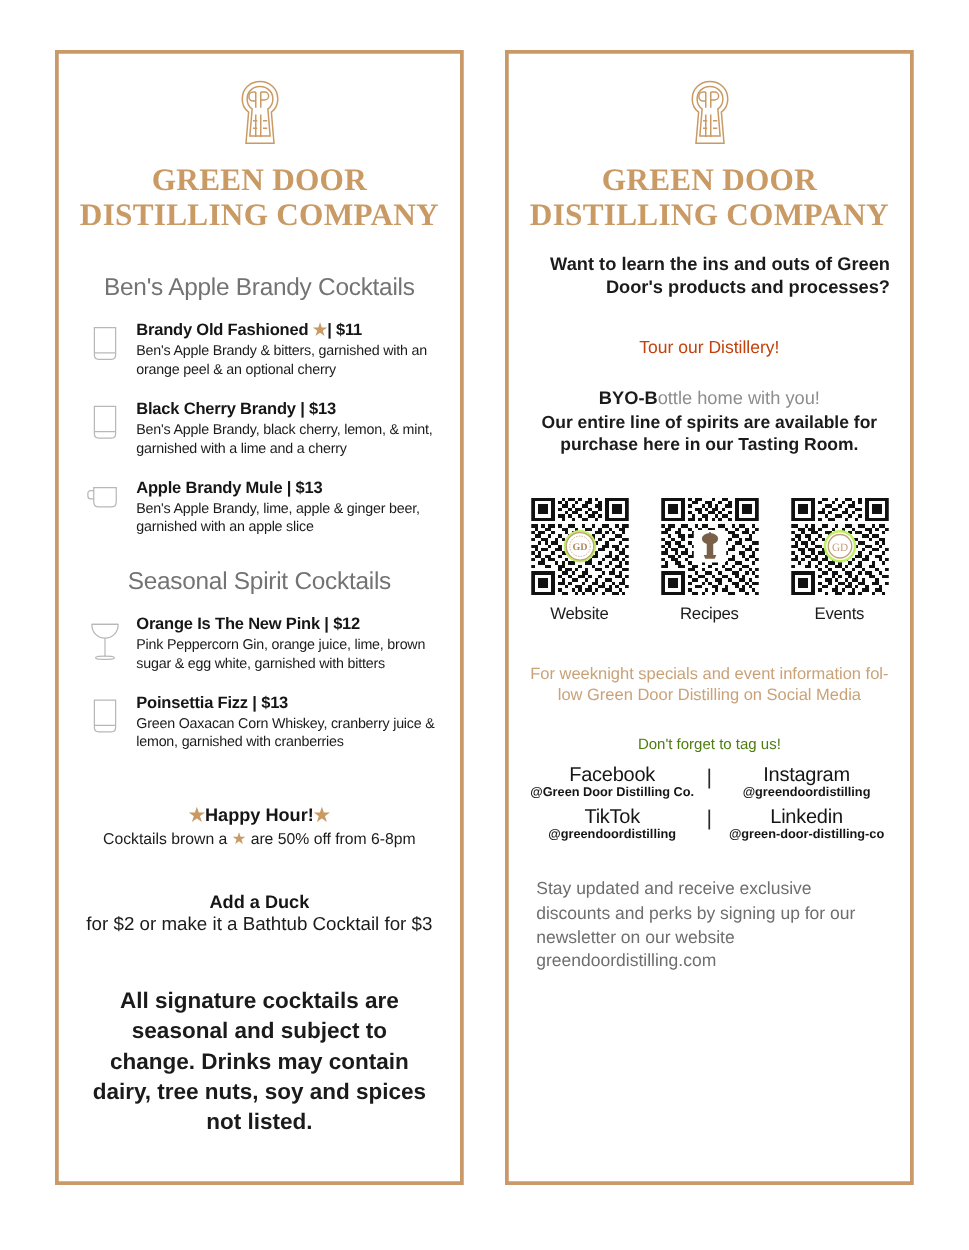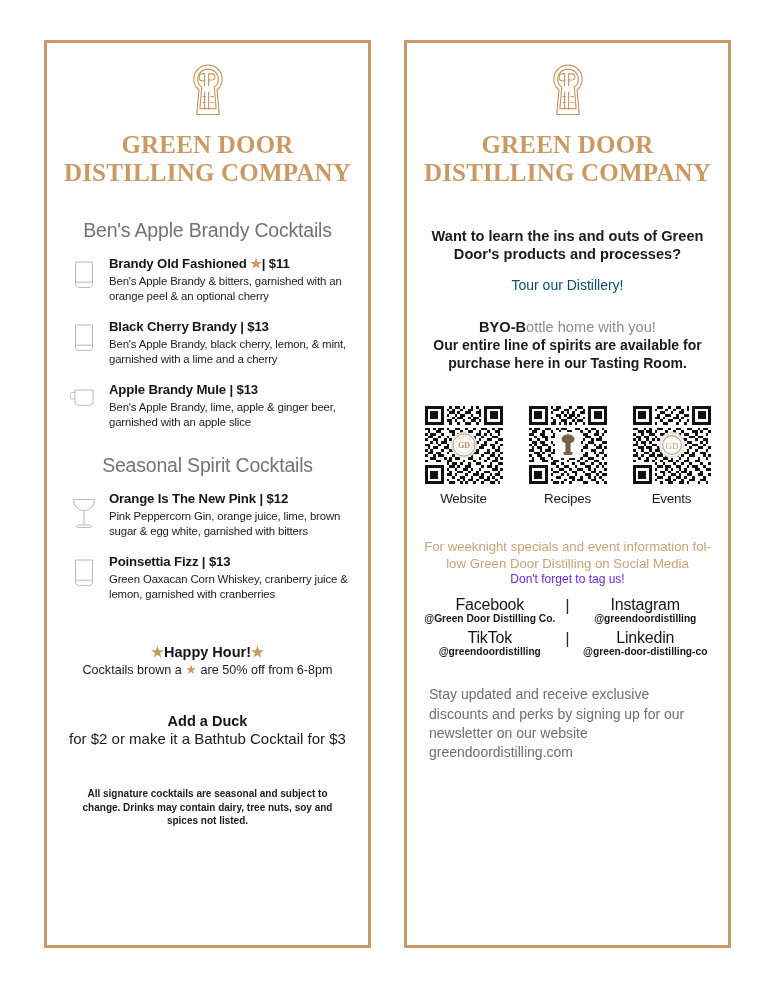--- a/index.html
+++ b/index.html
@@ -106,41 +106,41 @@
   .happy-sub .star { color: #c99a64; font-size: 13px; }
 
   .duck { text-align: center; margin-top: 36px; }
   .duck-title { font-size: 14.5px; font-weight: bold; color: #161616; }
   .duck-sub { font-size: 15px; color: #1b1b1b; margin-top: 1px; }
 
   .disclaimer {
     text-align: center;
     margin-top: 40px;
     padding: 0 22px;
-    font-size: 10px;
+    font-size: 18px;
     font-weight: bold;
     color: #1b1b1b;
     line-height: 1.34;
   }
 
   
   .r-head {
-    text-align: center;
-    margin-top: 40px;
+    text-align: right;
+    margin-top: 16px;
     padding: 0 16px;
     font-size: 14.6px;
     font-weight: bold;
     color: #1b1b1b;
     line-height: 1.24;
   }
   .r-tour {
     text-align: center;
-    margin-top: 14px;
+    margin-top: 30px;
     font-size: 14px;
-    color: #0c4a6e;
+    color: #c2410c;
     font-weight: 400;
   }
   .r-tourdesc {
     text-align: center;
     margin-top: 4px;
     padding: 0 10px;
     font-size: 12.6px;
     color: #6e6e6e;
     line-height: 1.42;
     font-weight: 300;
@@ -173,21 +173,21 @@
   .qr-box {
     width: 78px; height: 78px;
     position: relative;
   }
   .qr-box svg { display: block; }
   .qr-logo {
     position: absolute;
     left: 50%; top: 50%;
     transform: translate(-50%,-50%);
     width: 26px; height: 26px;
-    background: #e5e5e5;
+    background: #bef264;
     border-radius: 50%;
     display: flex; align-items: center; justify-content: center;
   }
   .qr-logo.sq { border-radius: 2px; background: #ffffff; }
   .qr-label {
     margin-top: 7px;
     font-size: 13.4px;
     color: #1b1b1b;
     font-weight: 400;
     letter-spacing: -0.2px;
@@ -197,23 +197,23 @@
     text-align: center;
     margin-top: 32px;
     padding: 0 12px;
     font-size: 13.2px;
     color: #c9a277;
     line-height: 1.32;
     font-weight: 400;
   }
   .tagus {
     text-align: center;
-    margin-top: 0;
+    margin-top: 24px;
     font-size: 12px;
-    color: #6d28d9;
+    color: #4d7c0f;
     font-weight: 400;
   }
   .social-grid {
     margin-top: 10px;
     padding: 0 16px;
   }
   .social-row {
     display: flex;
     align-items: flex-start;
     justify-content: center;

